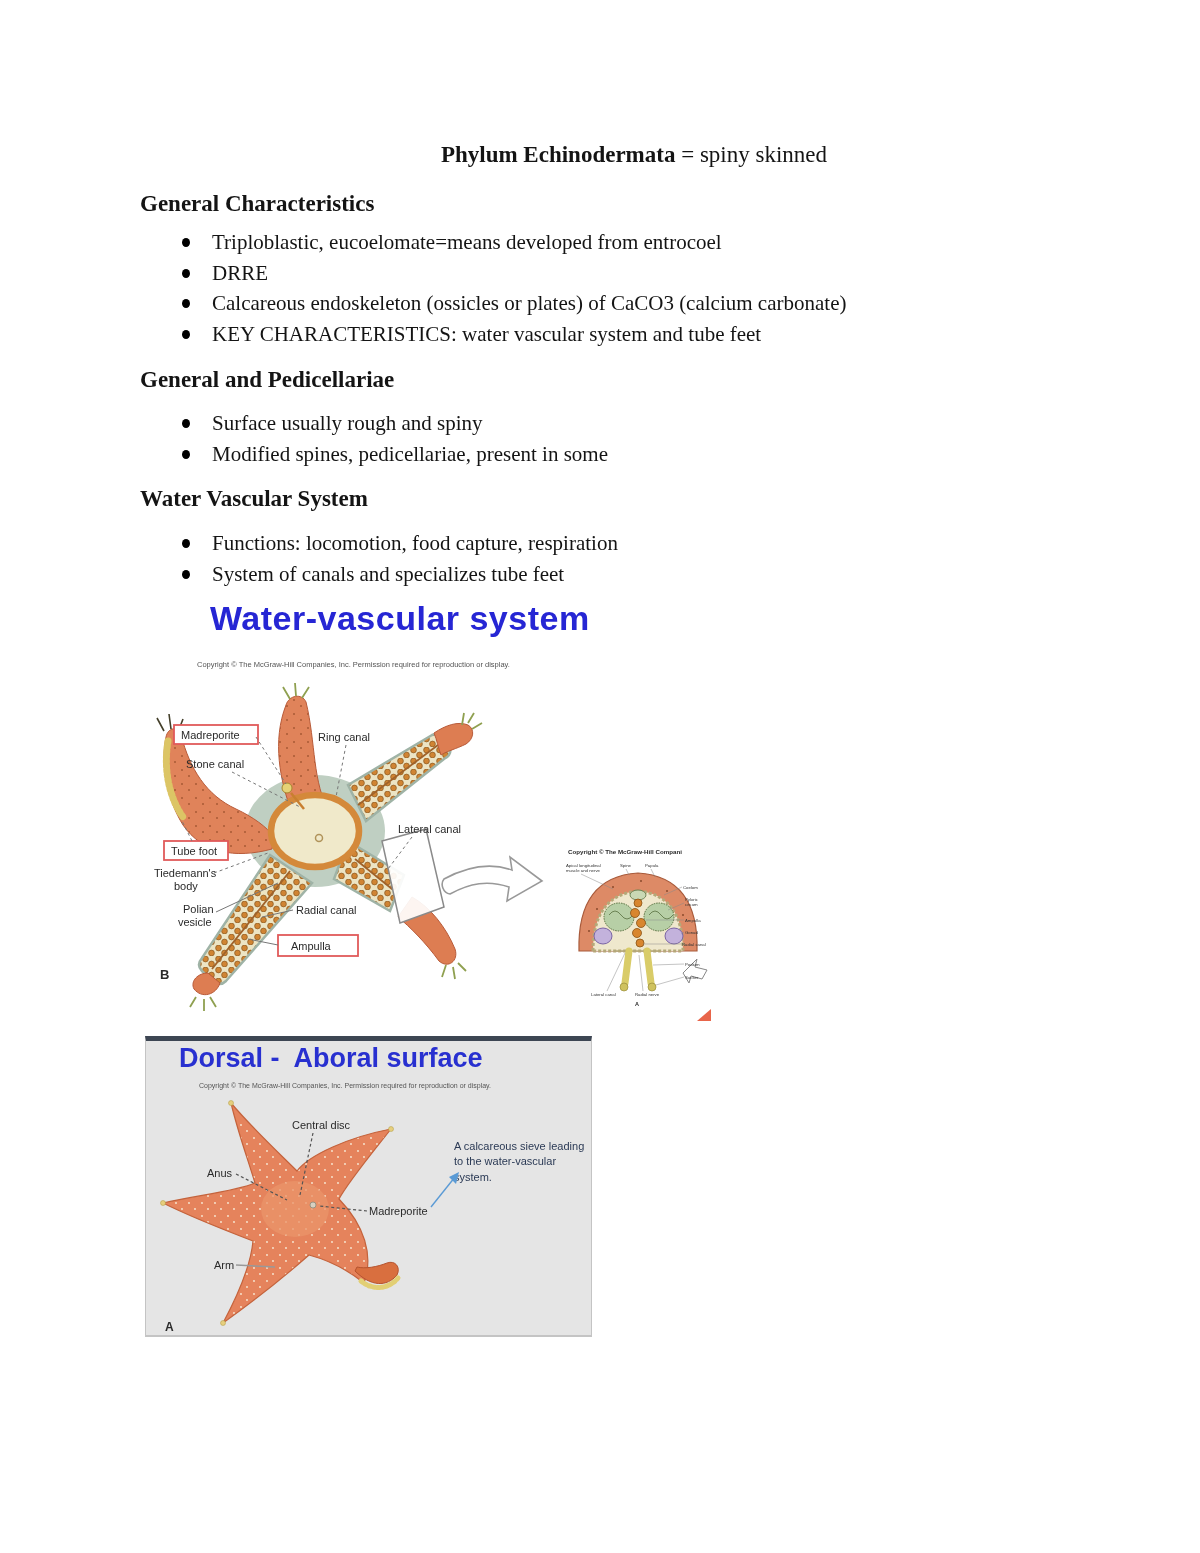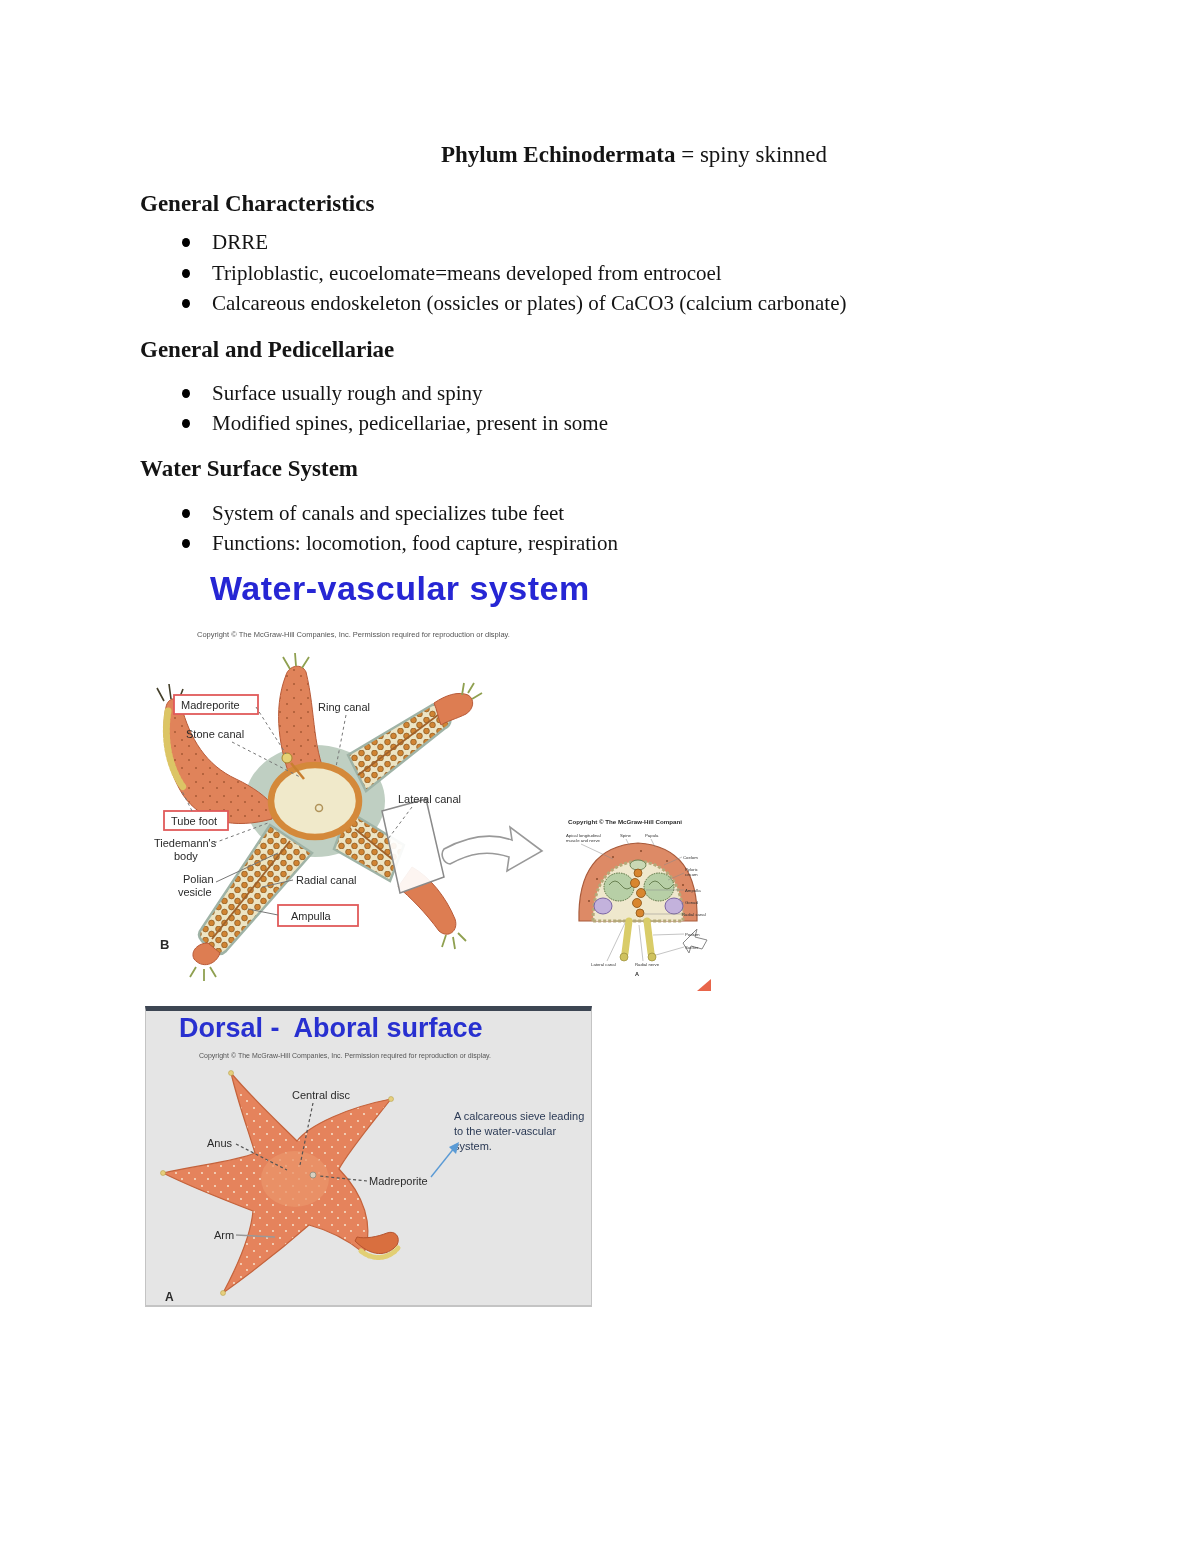--- a/index.html
+++ b/index.html
@@ -77,35 +77,36 @@
 </style>
 </head>
 <body>
 
 <div class="content">
 
   <h1 class="doc-title"><span class="bold">Phylum Echinodermata</span><span> = spiny skinned</span></h1>
 
   <h2 class="sec gc">General Characteristics</h2>
   <ul class="blist">
+    <li class="b1">Triploblastic, eucoelomate=means developed from entrocoel</li>
     <li class="b1">DRRE</li>
-    <li class="b1">Triploblastic, eucoelomate=means developed from entrocoel</li>
     <li class="b1">Calcareous endoskeleton (ossicles or plates) of CaCO3 (calcium carbonate)</li>
+    <li class="b1">KEY CHARACTERISTICS: water vascular system and tube feet</li>
   </ul>
 
   <h2 class="sec sp">General and Pedicellariae</h2>
   <ul class="blist b2">
     <li class="b1">Surface usually rough and spiny</li>
     <li class="b1">Modified spines, pedicellariae, present in some</li>
   </ul>
 
-  <h2 class="sec wvs">Water Surface System</h2>
+  <h2 class="sec wvs">Water Vascular System</h2>
   <ul class="blist b3">
+    <li class="b1">Functions: locomotion, food capture, respiration</li>
     <li class="b1">System of canals and specializes tube feet</li>
-    <li class="b1">Functions: locomotion, food capture, respiration</li>
   </ul>
 
   <div class="fig1">
     <div class="fig1-title">Water-vascular system</div>
     <div class="fig1-copy">Copyright © The McGraw-Hill Companies, Inc. Permission required for reproduction or display.</div>
 
     <svg class="starfish1" width="420" height="336" viewBox="0 0 420 336">
       <defs>
         <pattern id="amp" width="13" height="11" patternUnits="userSpaceOnUse">
           <rect width="13" height="11" fill="#ece4c4"></rect>

